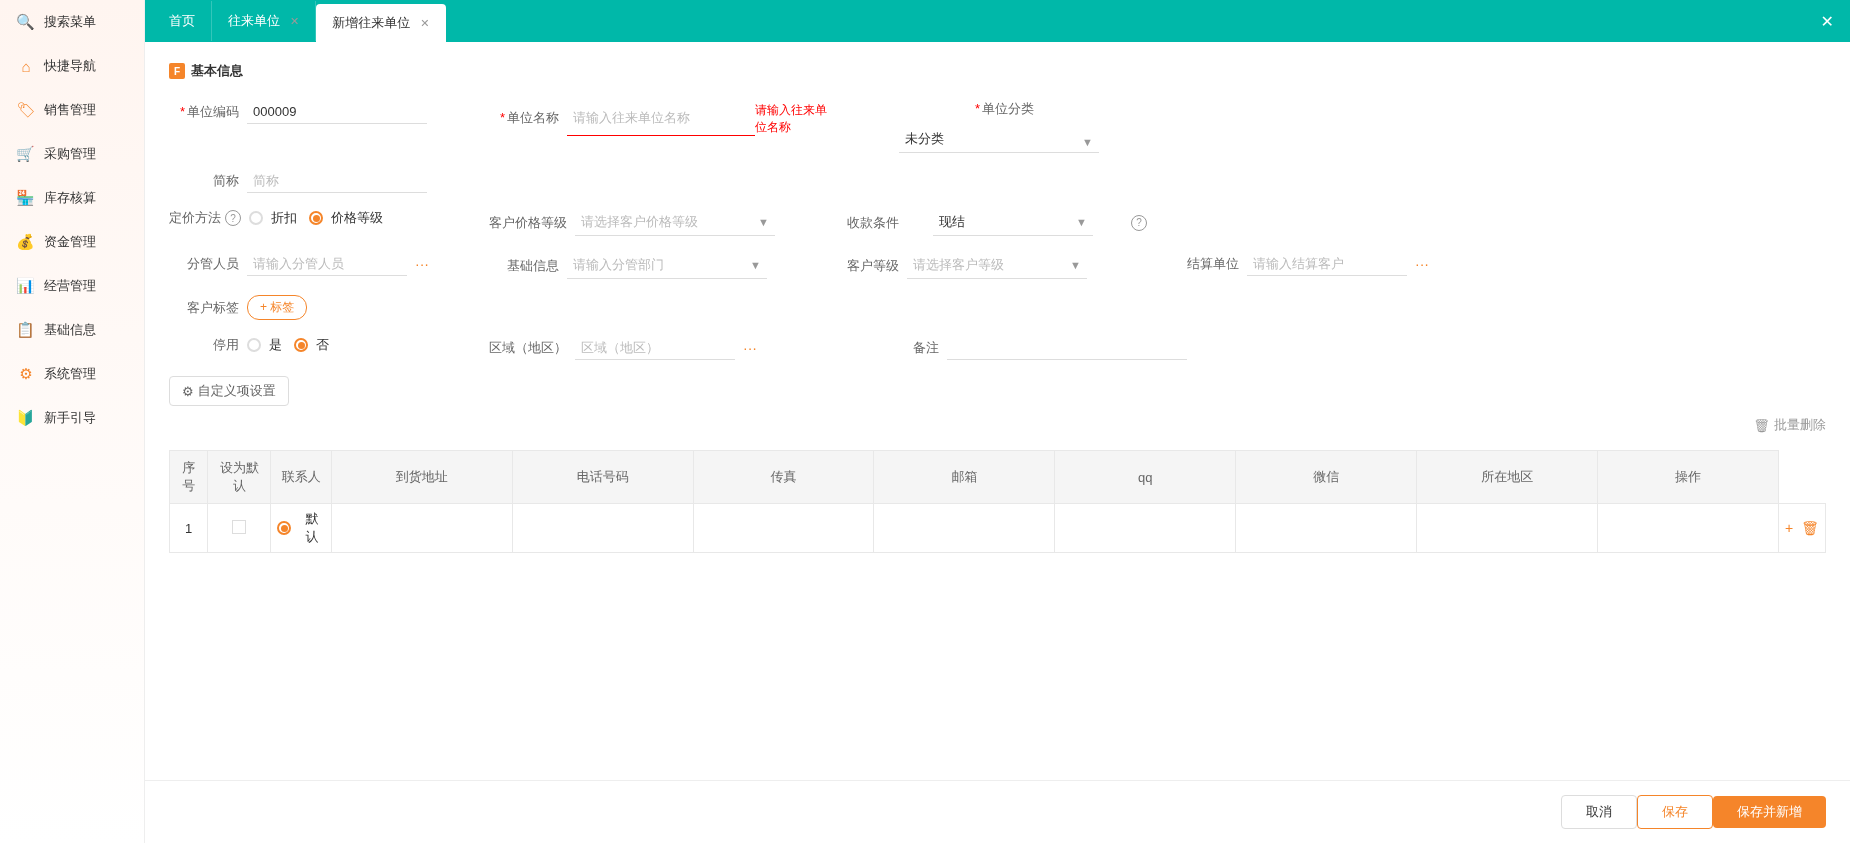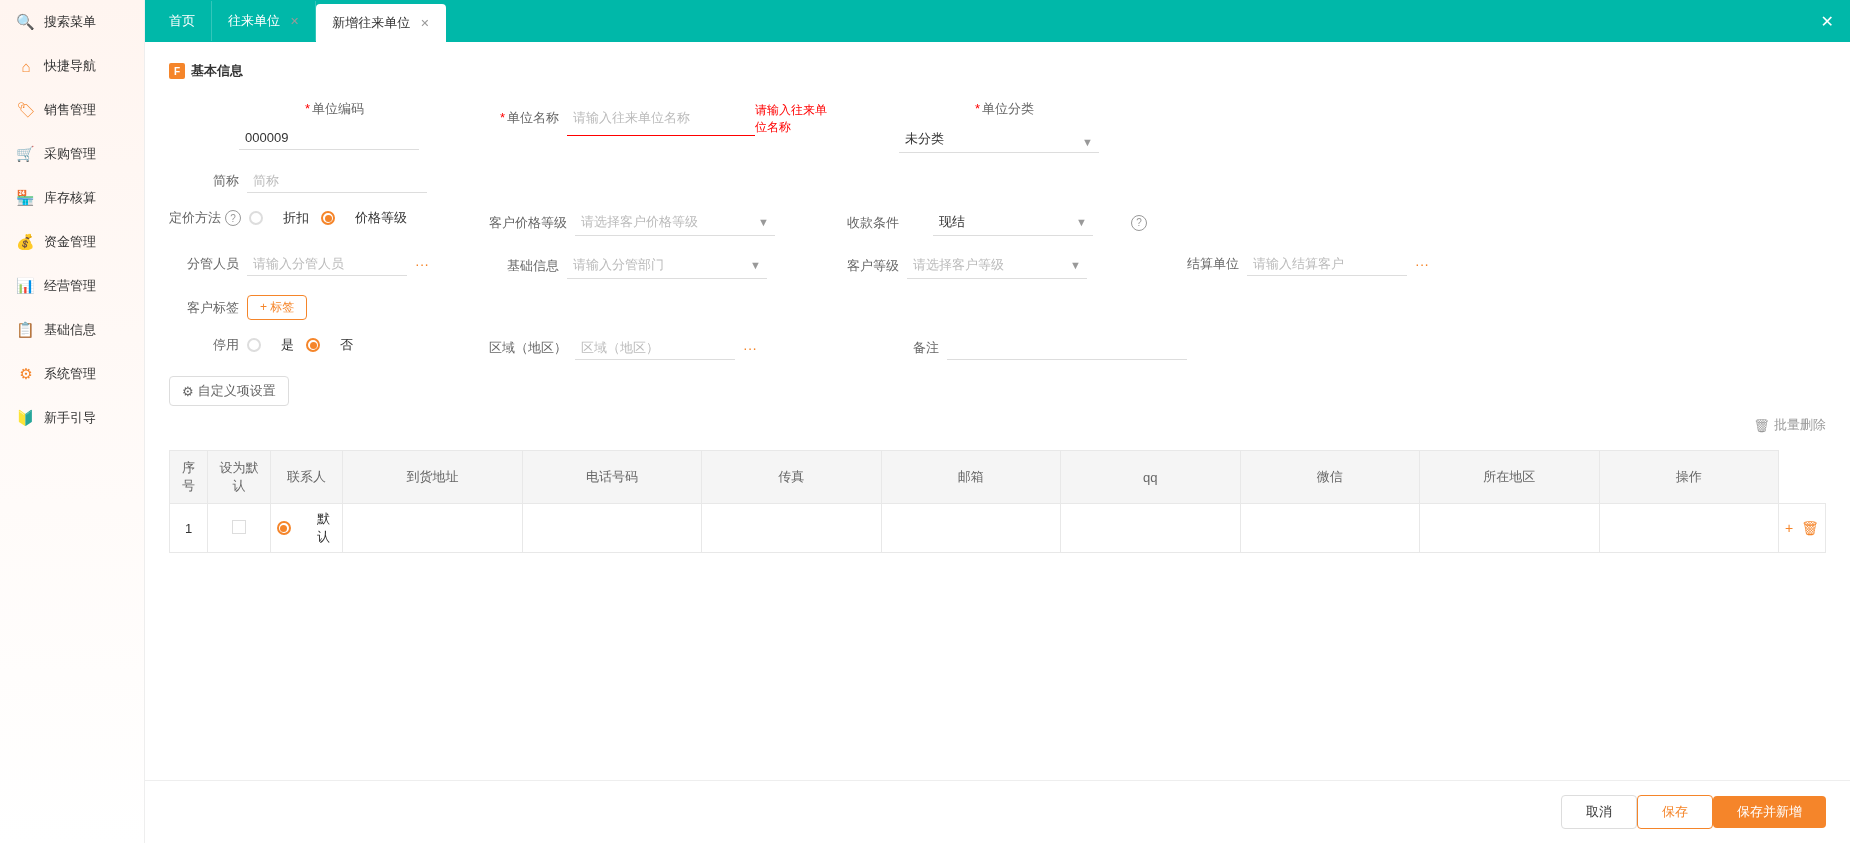--- a/index.html
+++ b/index.html
@@ -158,38 +158,38 @@
     .unit-type-btn.active {
       background: #f5852a;
       color: #fff;
       border-color: #f5852a;
     }
     .unit-type-btn:first-child { border-radius: 4px 0 0 4px; }
     .unit-type-btn:last-child { border-radius: 0 4px 4px 0; }
 
     
     .radio-group { display: flex; align-items: center; gap: 12px; }
-    .radio-item { display: flex; align-items: center; gap: 20px; cursor: pointer; color: #333; }
+    .radio-item { display: flex; align-items: center; gap: 8px; cursor: pointer; color: #333; }
     .radio-circle {
       width: 14px; height: 14px; border-radius: 50%; border: 2px solid #ddd;
       display: flex; align-items: center; justify-content: center;
     }
     .radio-circle.checked { border-color: #f5852a; }
     .radio-circle.checked::after {
       content: ''; width: 7px; height: 7px; border-radius: 50%; background: #f5852a;
     }
 
     
     .tag-add-btn {
       display: flex;
       align-items: center;
       gap: 4px;
       border: 1px solid #f5852a;
       color: #f5852a;
-      border-radius: 4px;
+      border-radius: 12px;
       padding: 3px 12px;
       cursor: pointer;
       font-size: 12px;
       background: #fff;
     }
 
     
     .more-icon { color: #f5852a; cursor: pointer; font-size: 14px; }
 
     
@@ -356,21 +356,21 @@
 
   <div class="content">
 
     <div class="section-title">
       <div class="section-title-icon">F</div>
       <span>基本信息</span>
     </div>
 
 
     <div class="form-row">
-      <div class="form-field" style="max-width:320px;flex-direction:column;">
+      <div class="form-field" style="max-width:320px;">
         <span class="form-label">
           <span class="required-star">*</span><span>单位编码</span>
         </span>
         <input class="form-input" type="text" value="000009" style="width: 180px;">
       </div>
       <div class="form-field" style="max-width:340px;">
         <span class="form-label">
           <span class="required-star">*</span><span>单位名称</span>
         </span>
         <div class="form-input-wrap">

